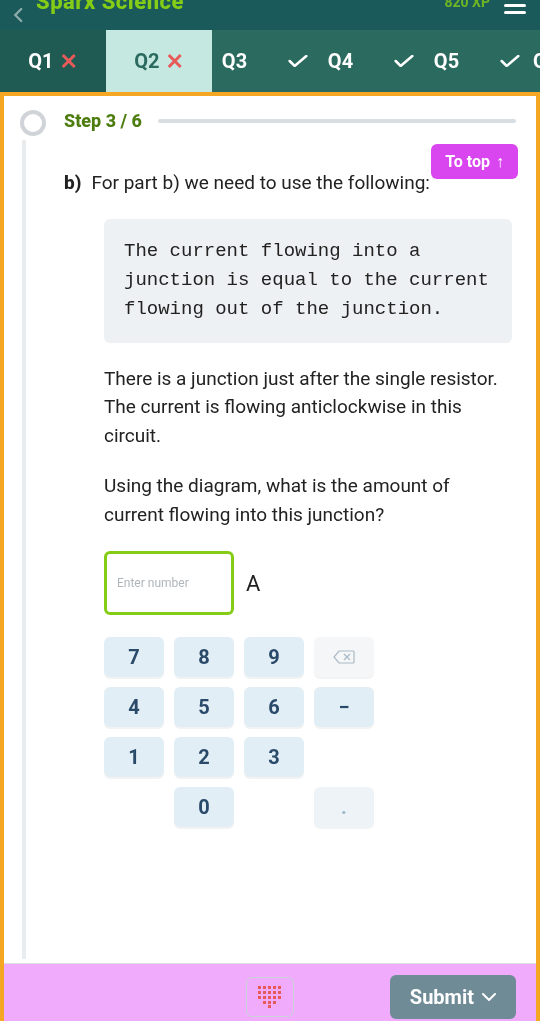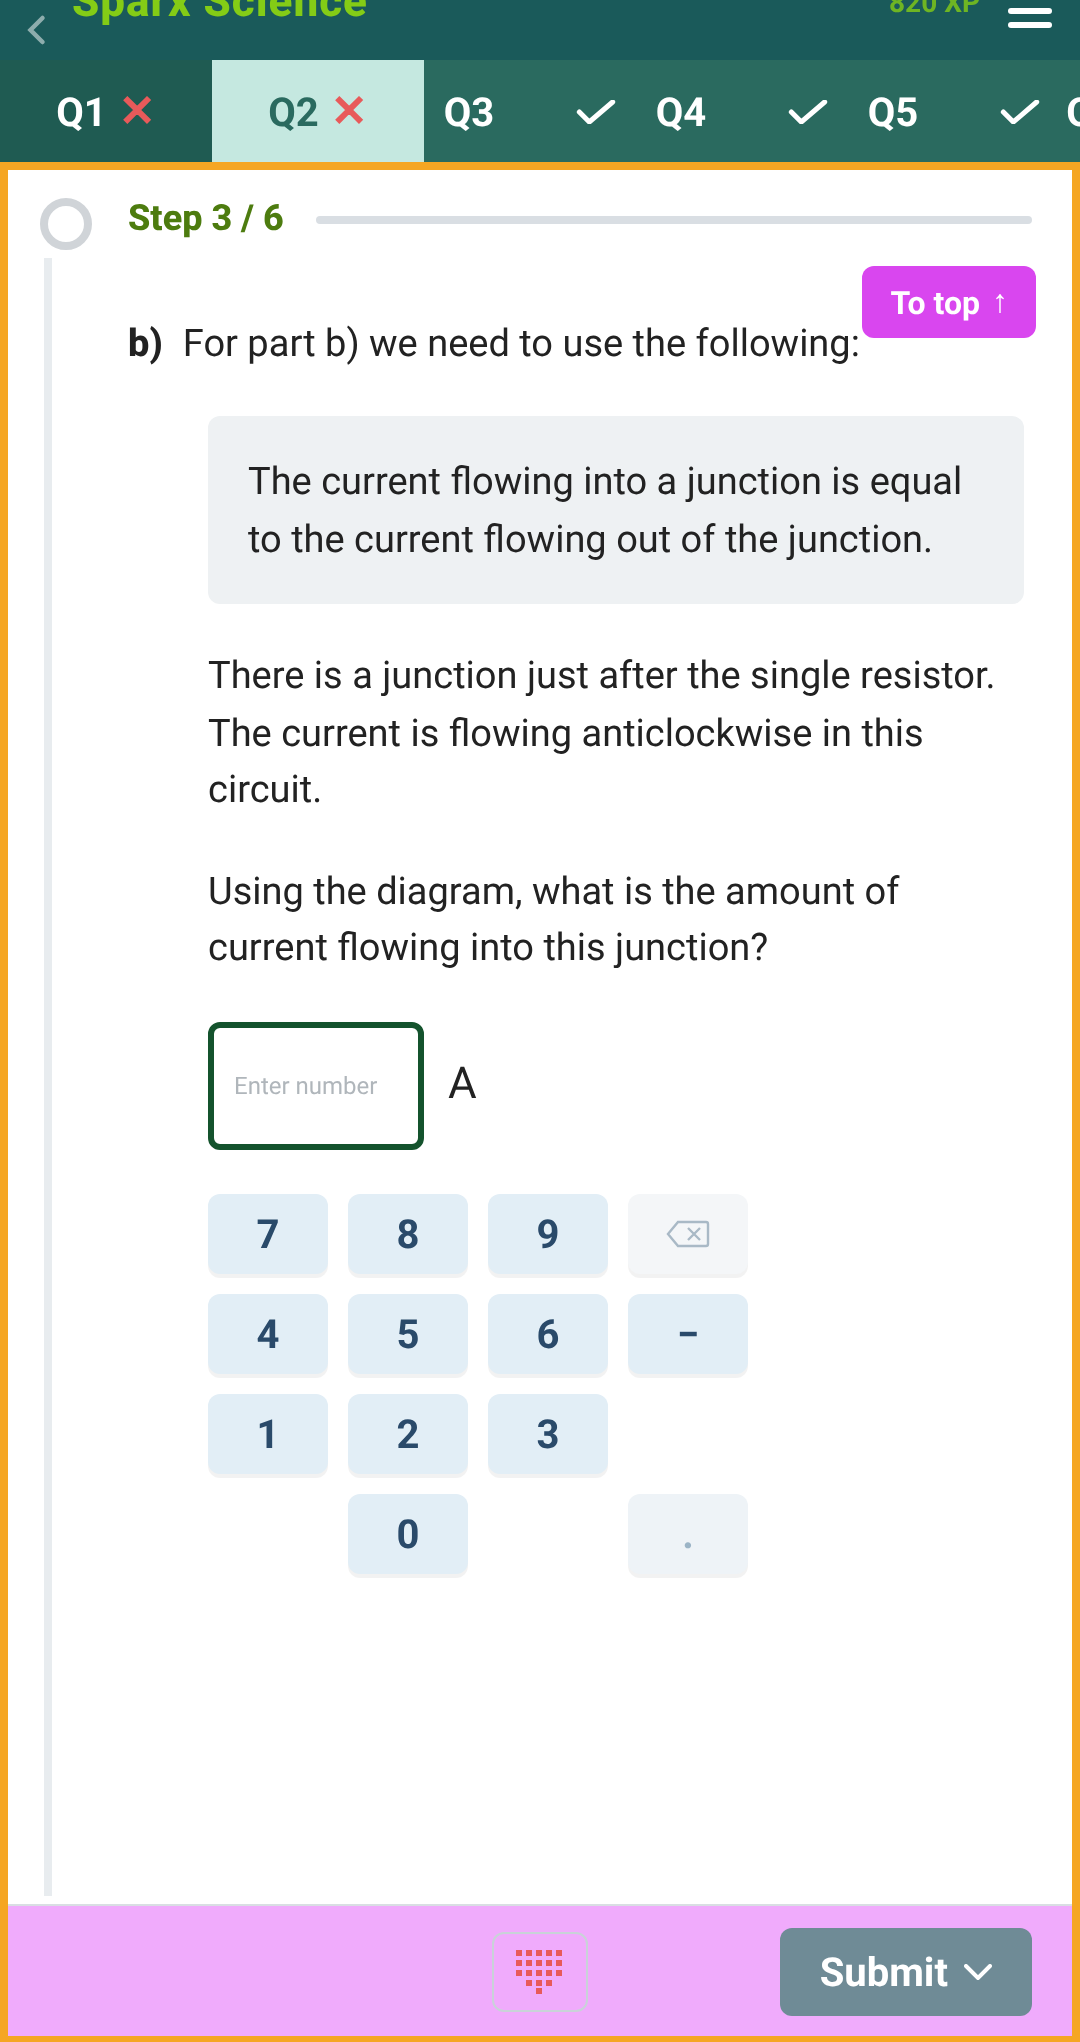--- a/index.html
+++ b/index.html
@@ -25,21 +25,21 @@
   .brand-text { font-size: 22px; font-weight: 800; line-height:1; letter-spacing:0.5px; white-space:nowrap; margin-top:-26px; }
   .chev-back { width:18px; height:18px; }
   .xp-text { font-size:14px; opacity:0.8; margin-top:-26px; }
   .menu-icon { width:22px; height:3px; background:#fff; border-radius:2px; position:relative; margin-top:-20px; margin-right:4px; }
   .menu-icon::before { content:""; position:absolute; top:7px; left:0; width:22px; height:3px; background:#fff; border-radius:2px; }
   .header-right { display:flex; align-items:center; gap:14px; }
 
   .tabs {
     display: flex;
     background: #2a6a5f;
-    height: 51px;
+    height: 62px;
   }
   .tab {
     flex: 0 0 auto;
     width: 106px;
     display: flex;
     align-items: center;
     justify-content: center;
     color: #fff;
     font-weight: 700;
     font-size: 20px;
@@ -97,34 +97,34 @@
   }
   .main-scroll {
     padding: 24px 24px 0 60px;
   }
   .part-row { display:flex; gap:10px; font-size:19px; color:#222; margin-top:14px; line-height:1.45; }
   .part-label { font-weight:800; }
 
   .rule-box {
     background:#eef1f3; border-radius:6px;
     padding:18px 20px; margin:22px 0 22px 40px;
-    font-size:19px; color:#222; line-height:1.55;
+    font-size:19px; color:#222; line-height:1.55;font-family:Liberation Mono, monospace;
   }
 
   .body-text { font-size:19px; color:#222; line-height:1.5; margin-left:40px; }
   .body-text + .body-text { margin-top:0; }
   .para-gap { height:22px; }
 
   .input-row {
     margin:22px 0 22px 40px;
     display:flex; align-items:center; gap:12px;
   }
   .num-input {
-    width:108px; height:64px;
-    border:3px solid #14532d; border-radius:6px;
+    width:130px; height:64px;
+    border:3px solid #84cc16; border-radius:6px;
     background:#fff;
     font-size:12px; color:#b0b6bb;
     display:flex; align-items:center; padding-left:10px;
   }
   .unit-A { font-size:22px; color:#222; }
 
   .keypad { margin-left:40px; }
   .krow { display:flex; gap:10px; margin-bottom:10px; }
   .kbtn {
     width:60px; height:40px; border-radius:6px;

